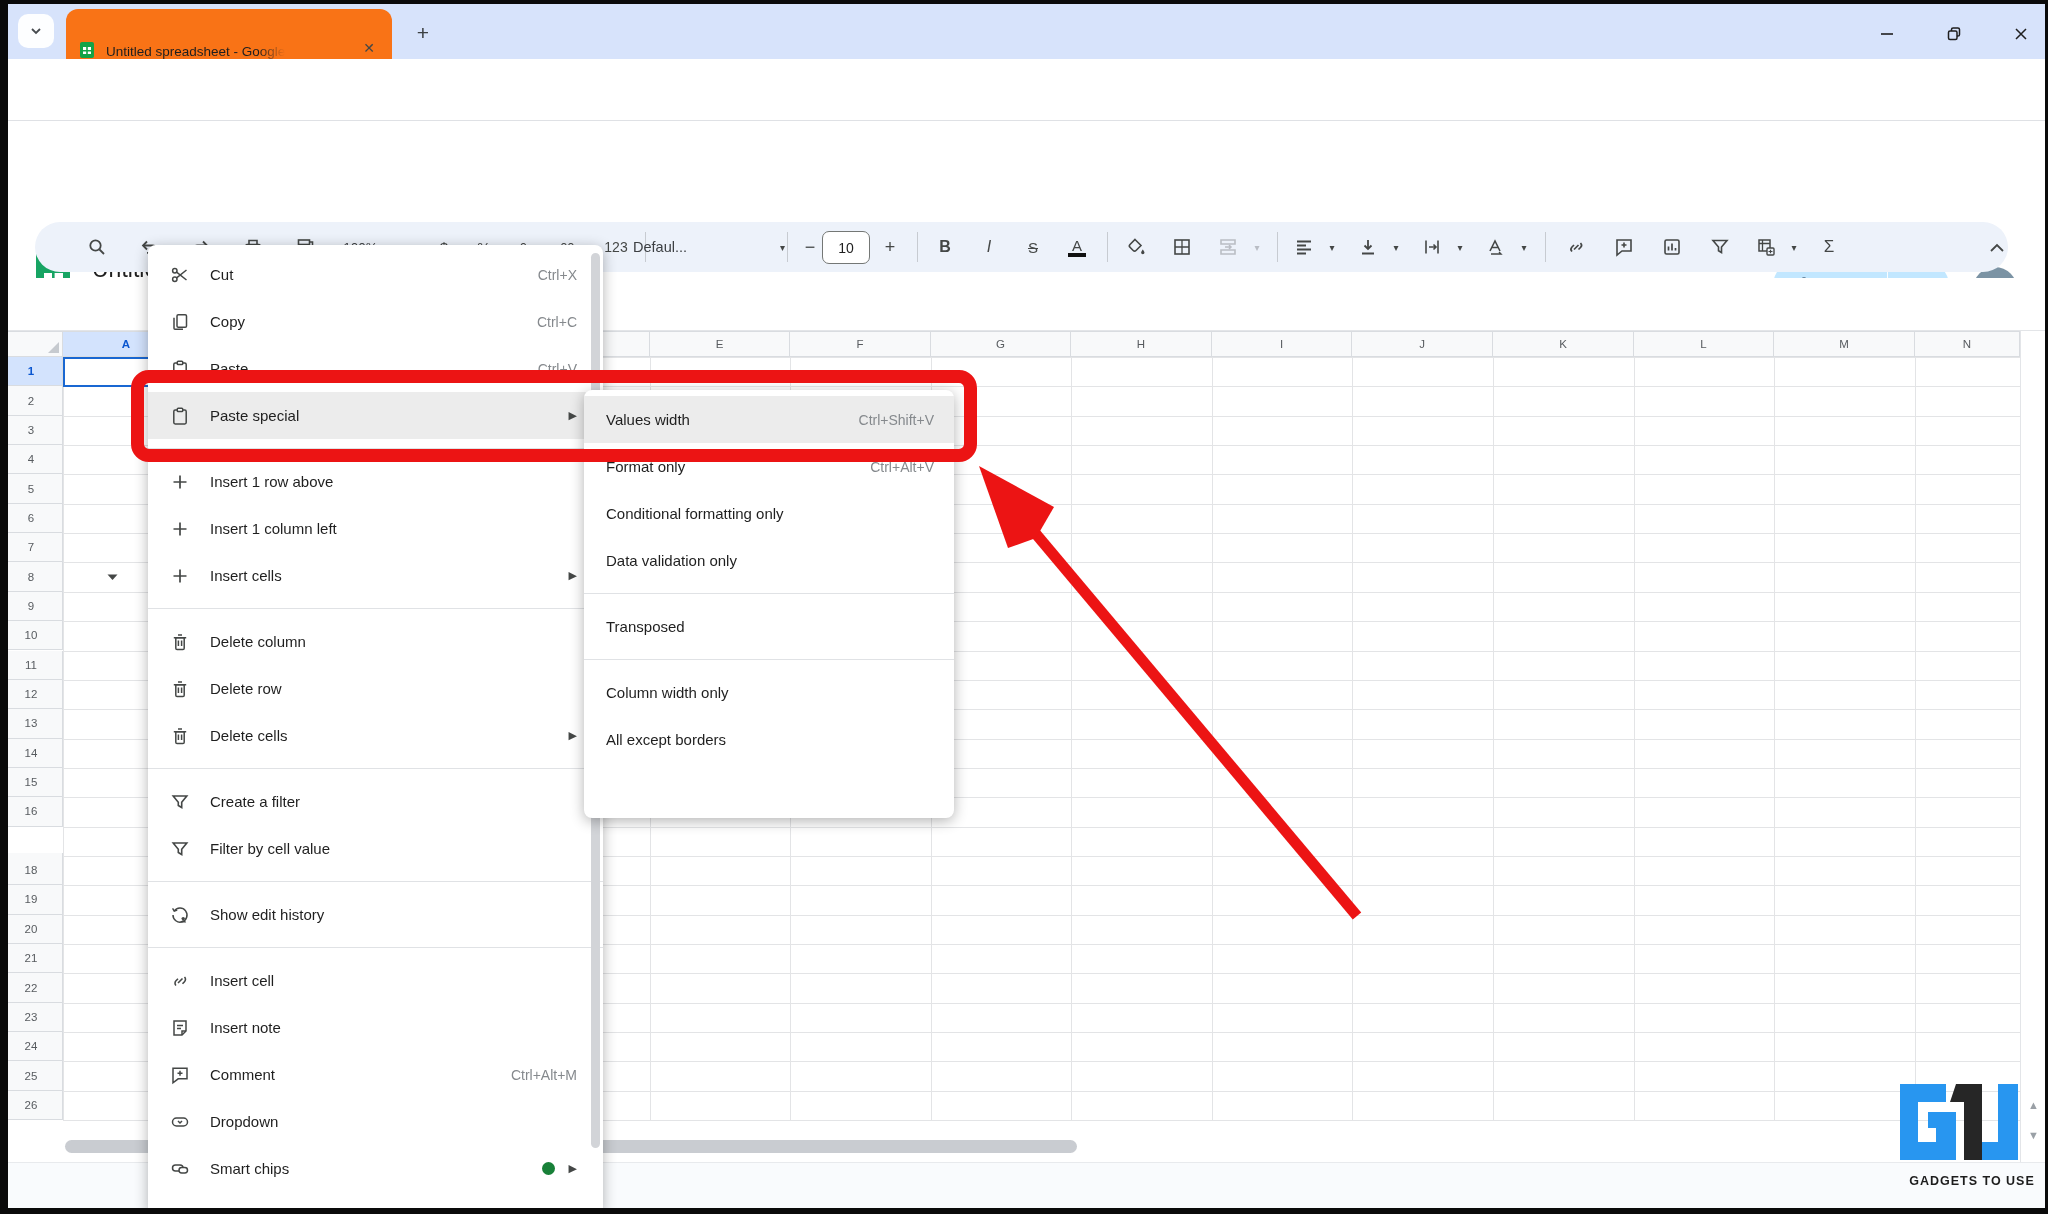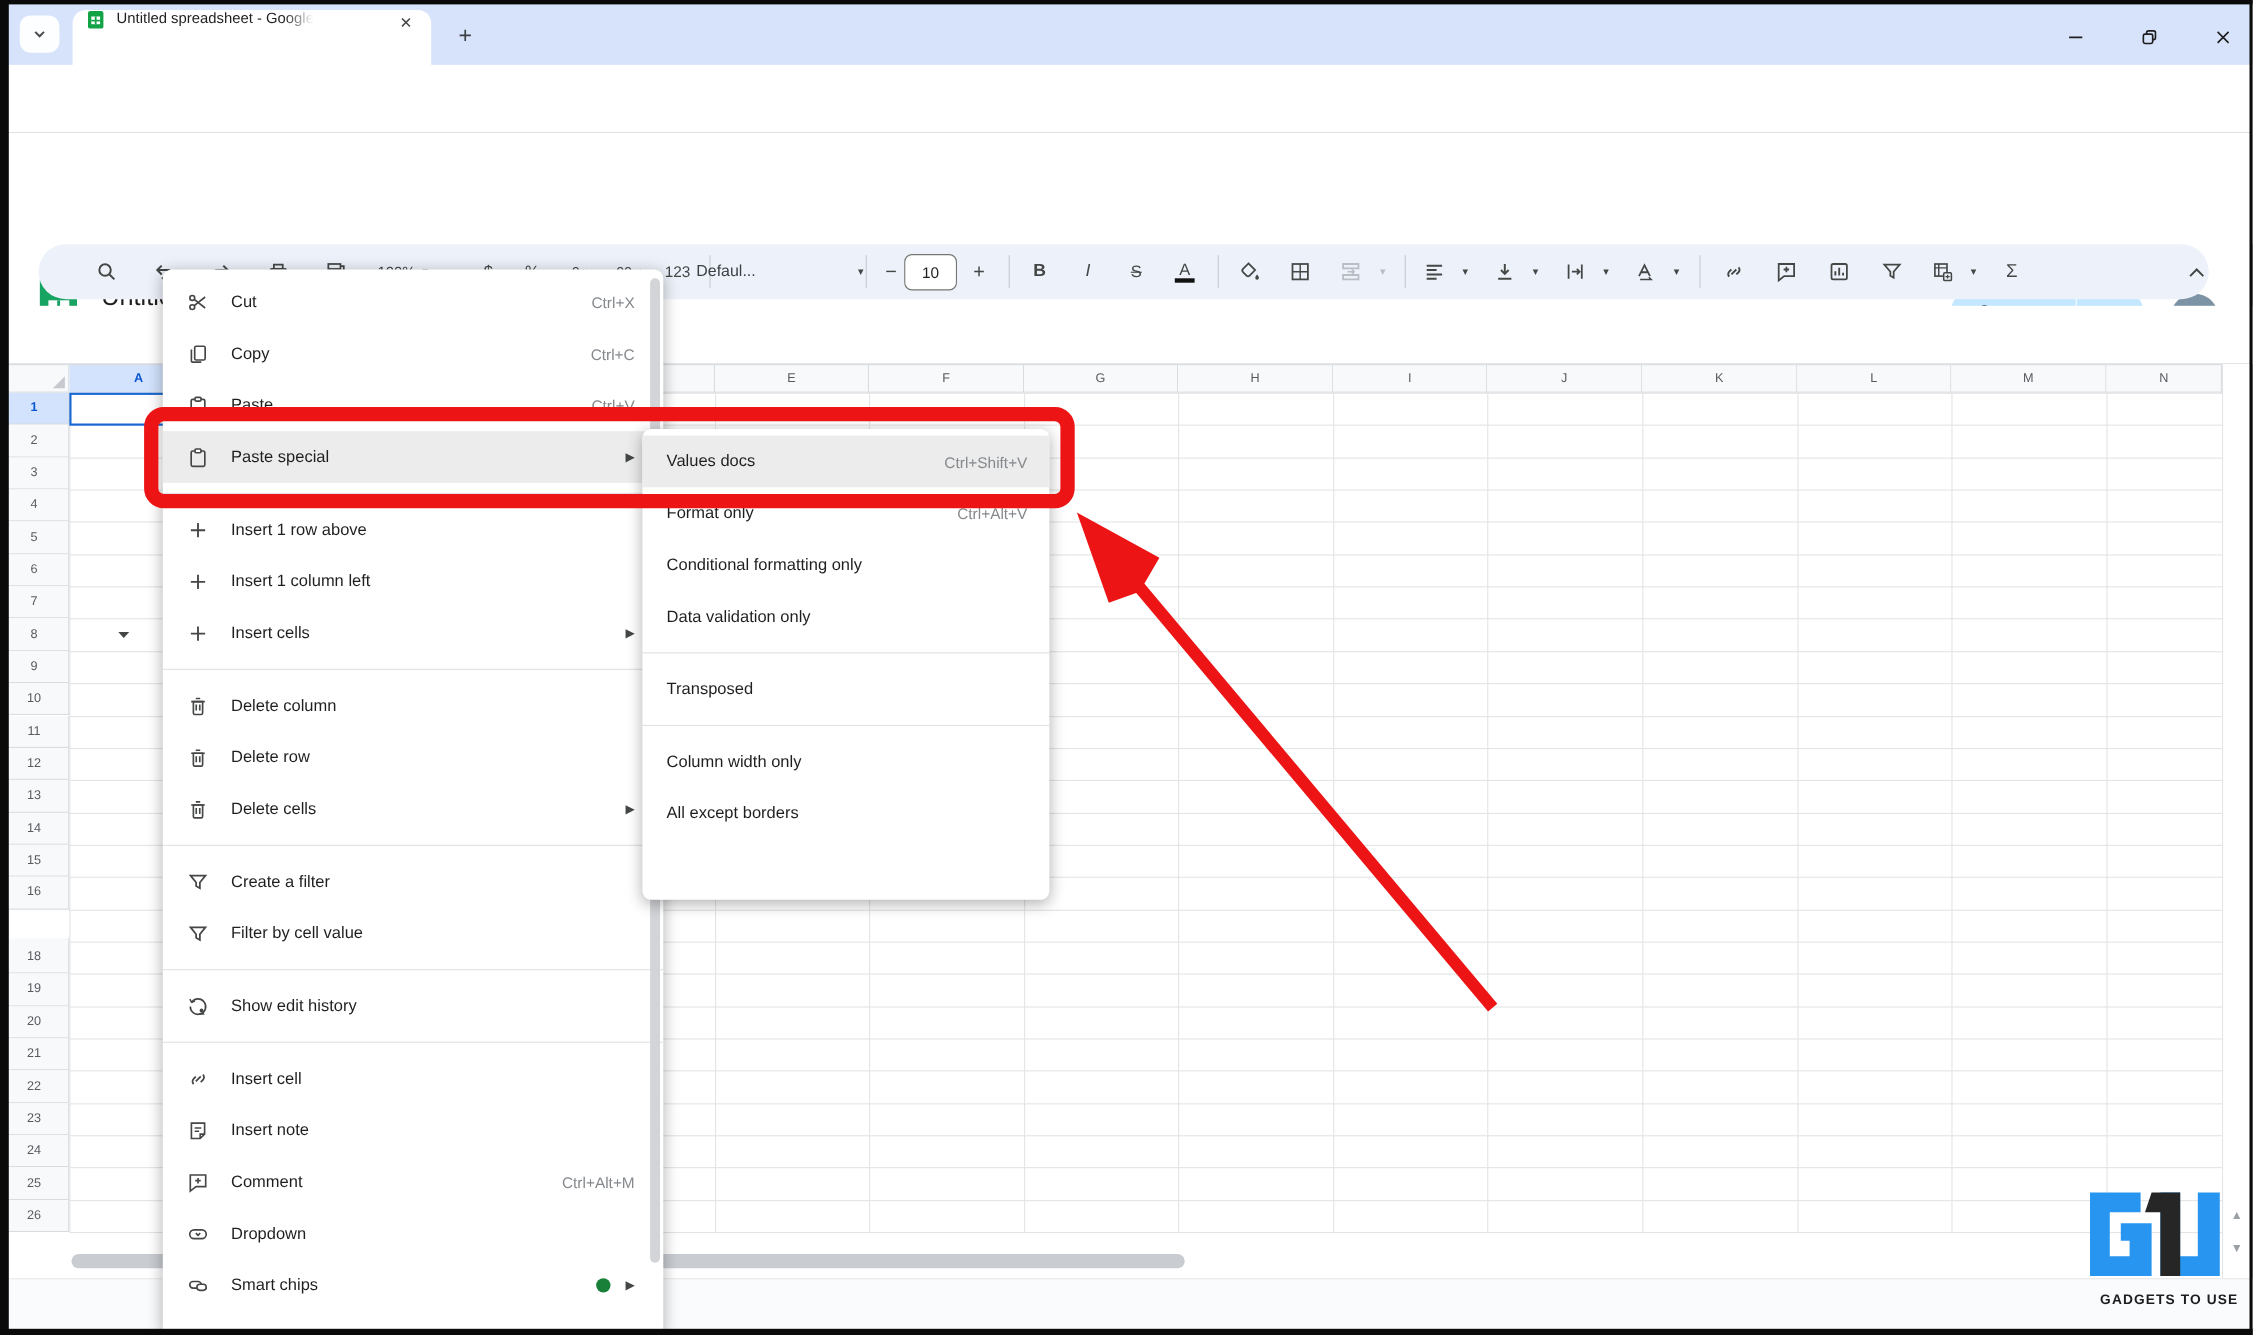--- a/index.html
+++ b/index.html
@@ -4,22 +4,22 @@
 <style>
   html,body{margin:0;padding:0;background:#000;}
   #screen{position:relative;width:2048px;height:1214px;background:#fff;overflow:hidden;
     font-family:"Liberation Sans",sans-serif;color:#202124;}
   .abs{position:absolute;}
   .edge{background:#0a0a0a;z-index:60;}
   
   #tabstrip{left:0;top:0;width:2048px;height:59px;background:#d7e3fb;}
   #tab-chevron{left:18px;top:14px;width:36px;height:34px;background:#fdfeff;border-radius:10px;
     display:flex;align-items:center;justify-content:center;color:#474b4f;font-size:15px;}
-  #active-tab{left:66px;top:9px;width:326px;height:50px;background:#ffffff;border-radius:12px 12px 0 0;
-    display:flex;align-items:flex-start;padding:0 12px;box-sizing:border-box;}
+  #active-tab{left:66px;top:9px;width:326px;height:50px;background:#f97316;border-radius:12px 12px 0 0;
+    display:flex;align-items:flex-end;padding:0 12px;box-sizing:border-box;}
   #tab-title{font-size:13.5px;color:#1f1f1f;white-space:nowrap;overflow:hidden;max-width:230px;
     -webkit-mask-image:linear-gradient(90deg,#000 85%,transparent);mask-image:linear-gradient(90deg,#000 85%,transparent);}
   #tab-close{margin-left:auto;color:#444746;font-size:14px;width:22px;height:22px;border-radius:50%;
     display:flex;align-items:center;justify-content:center;}
   #newtab-btn{left:408px;top:18px;width:30px;height:30px;color:#3c4043;font-size:21px;display:flex;align-items:center;justify-content:center;}
   .winctl{top:22px;width:30px;height:24px;color:#1f1f1f;display:flex;align-items:center;justify-content:center;}
   
   #chromebar{left:0;top:59px;width:2048px;height:62px;background:#fff;border-bottom:1px solid #dfe1e5;box-sizing:border-box;}
   .navic{top:70px;width:40px;height:40px;display:flex;align-items:center;justify-content:center;color:#5f6368;}
   #omnibox{left:228px;top:69px;width:1550px;height:41px;background:#eef1f9;border-radius:21px;
@@ -707,21 +707,21 @@
           <span class="dot"></span>
           <span class="sub">▶</span>
         </div>
       </div>
     <div id="ctx-scroll" class="abs"></div>
   </div>
 
   <div id="submenu" class="abs">
     <div id="sub-items">
         <div class="mi hl">
-          <span class="lbl">Values docs</span>
+          <span class="lbl">Values width</span>
           <span class="sc">Ctrl+Shift+V</span>
         </div>
         <div class="mi">
           <span class="lbl">Format only</span>
           <span class="sc">Ctrl+Alt+V</span>
         </div>
         <div class="mi">
           <span class="lbl">Conditional formatting only</span>
         </div>
         <div class="mi">

